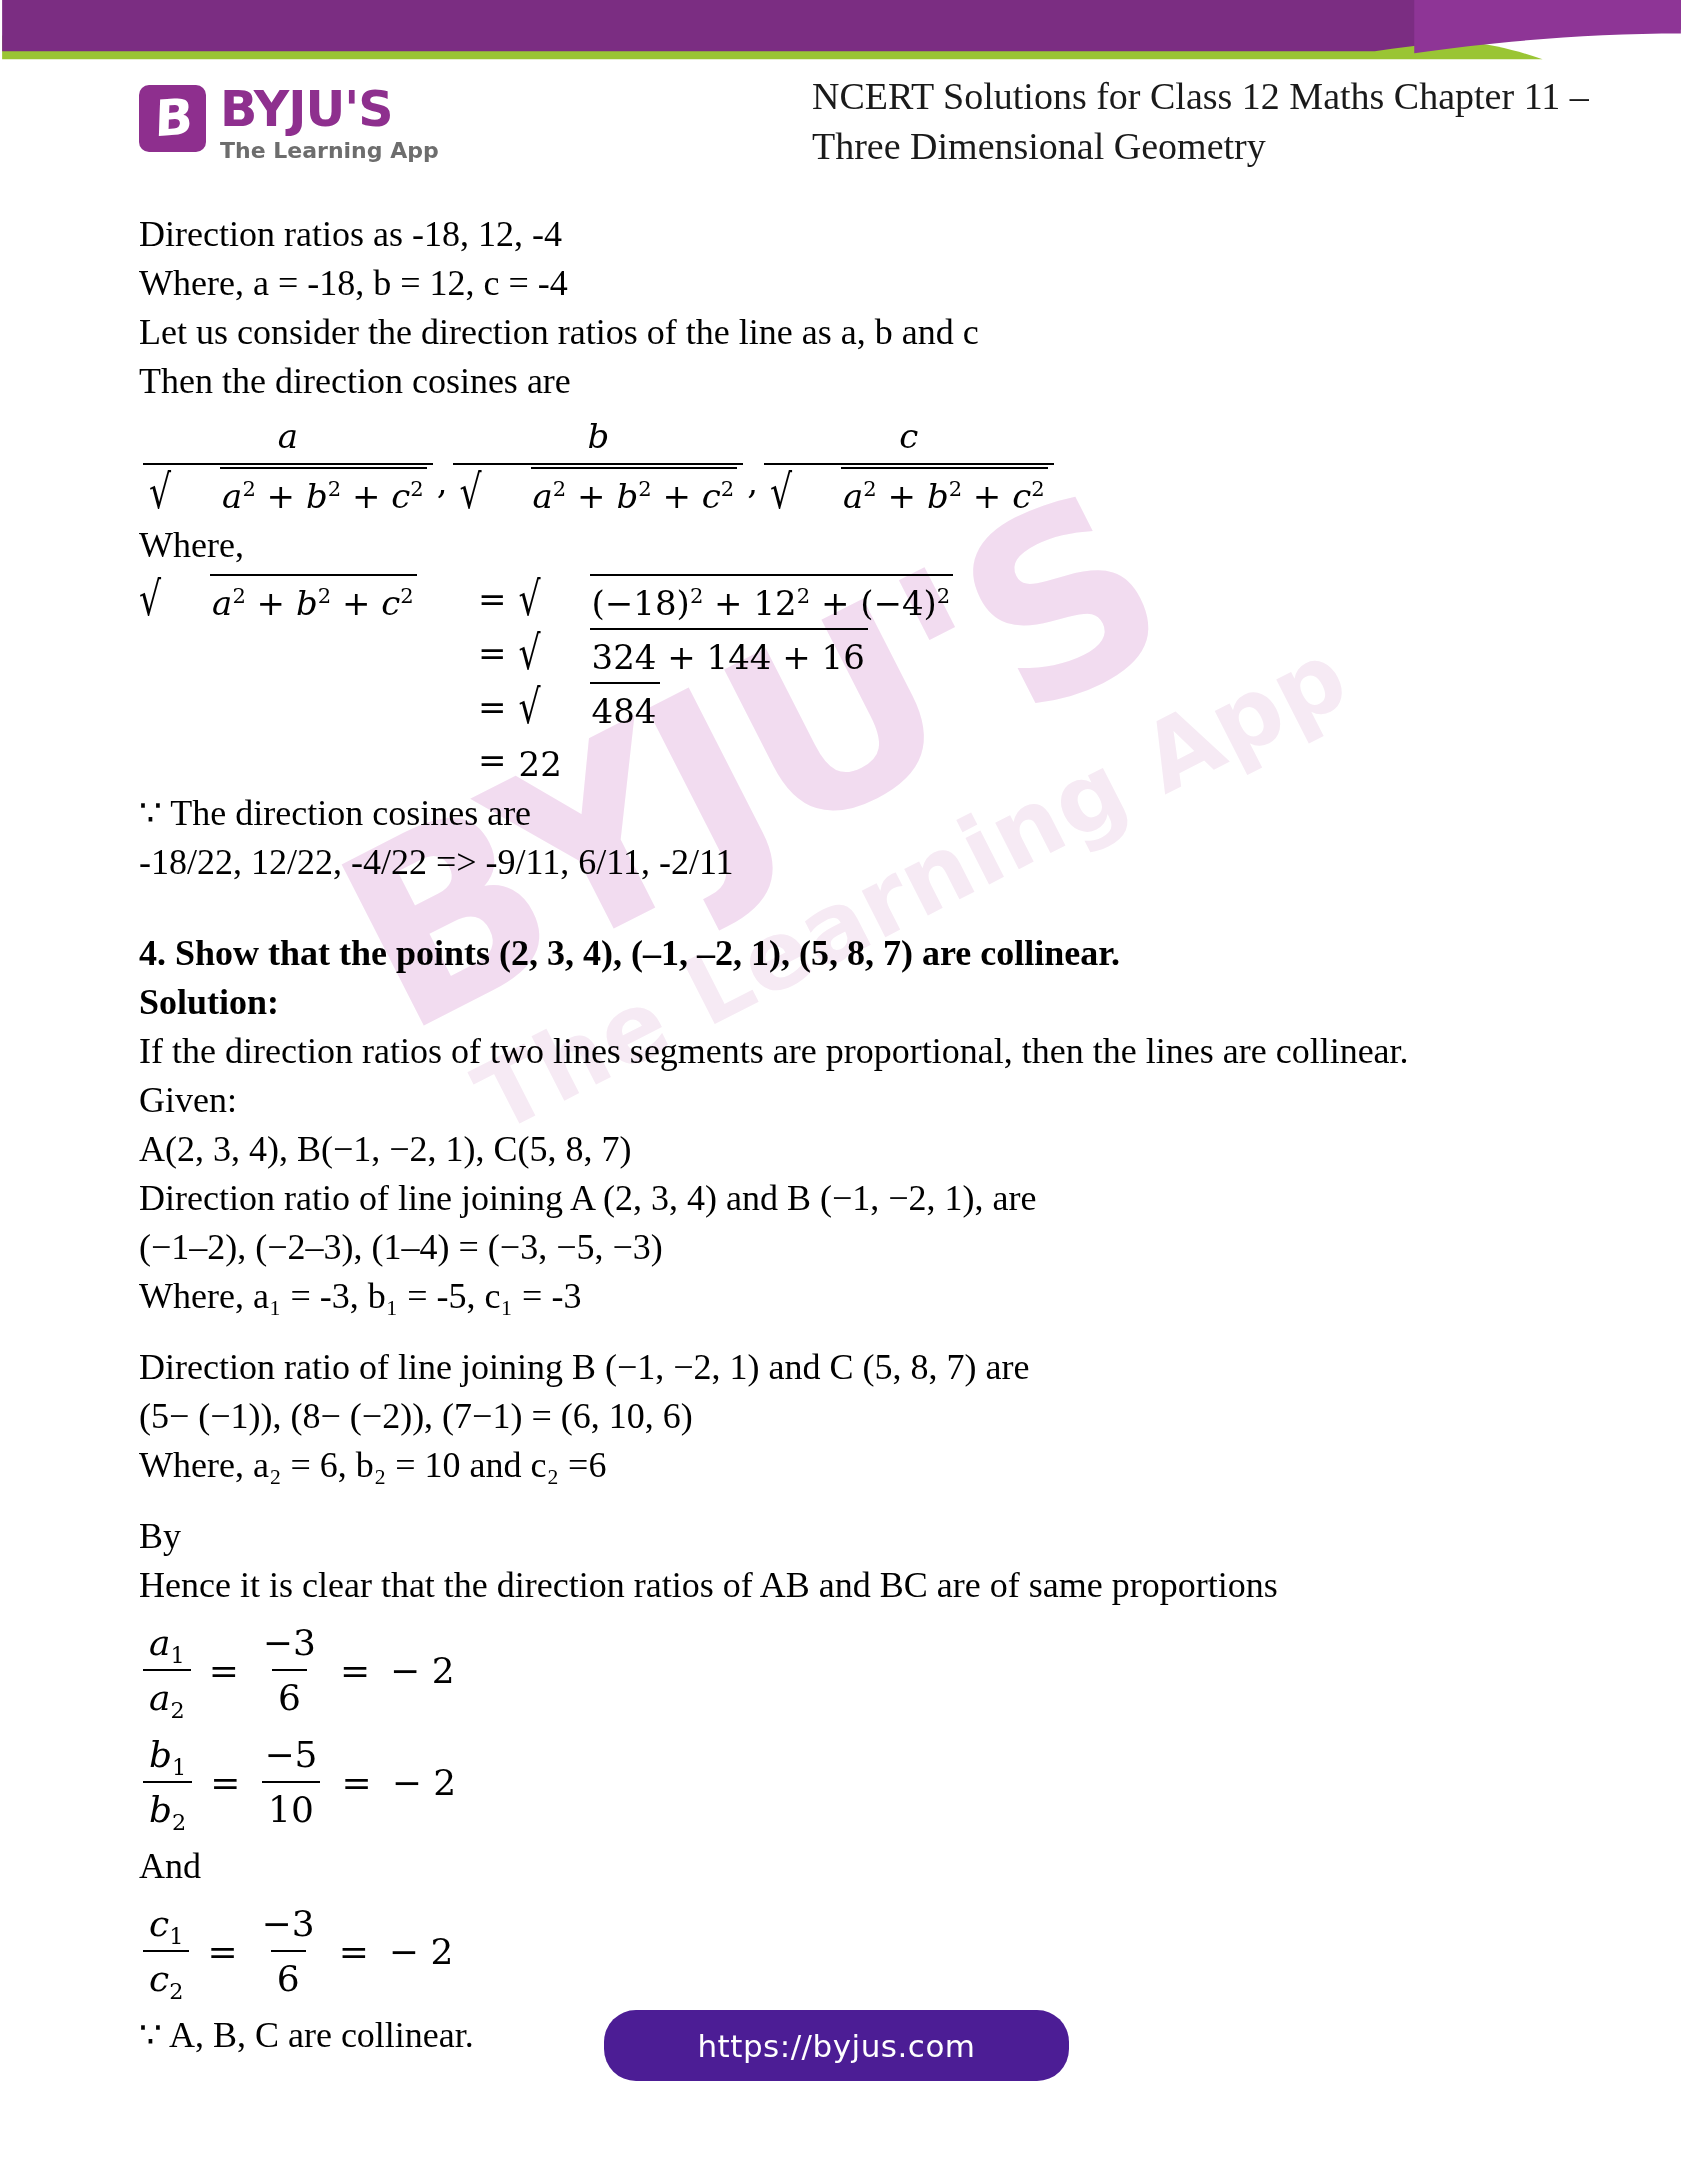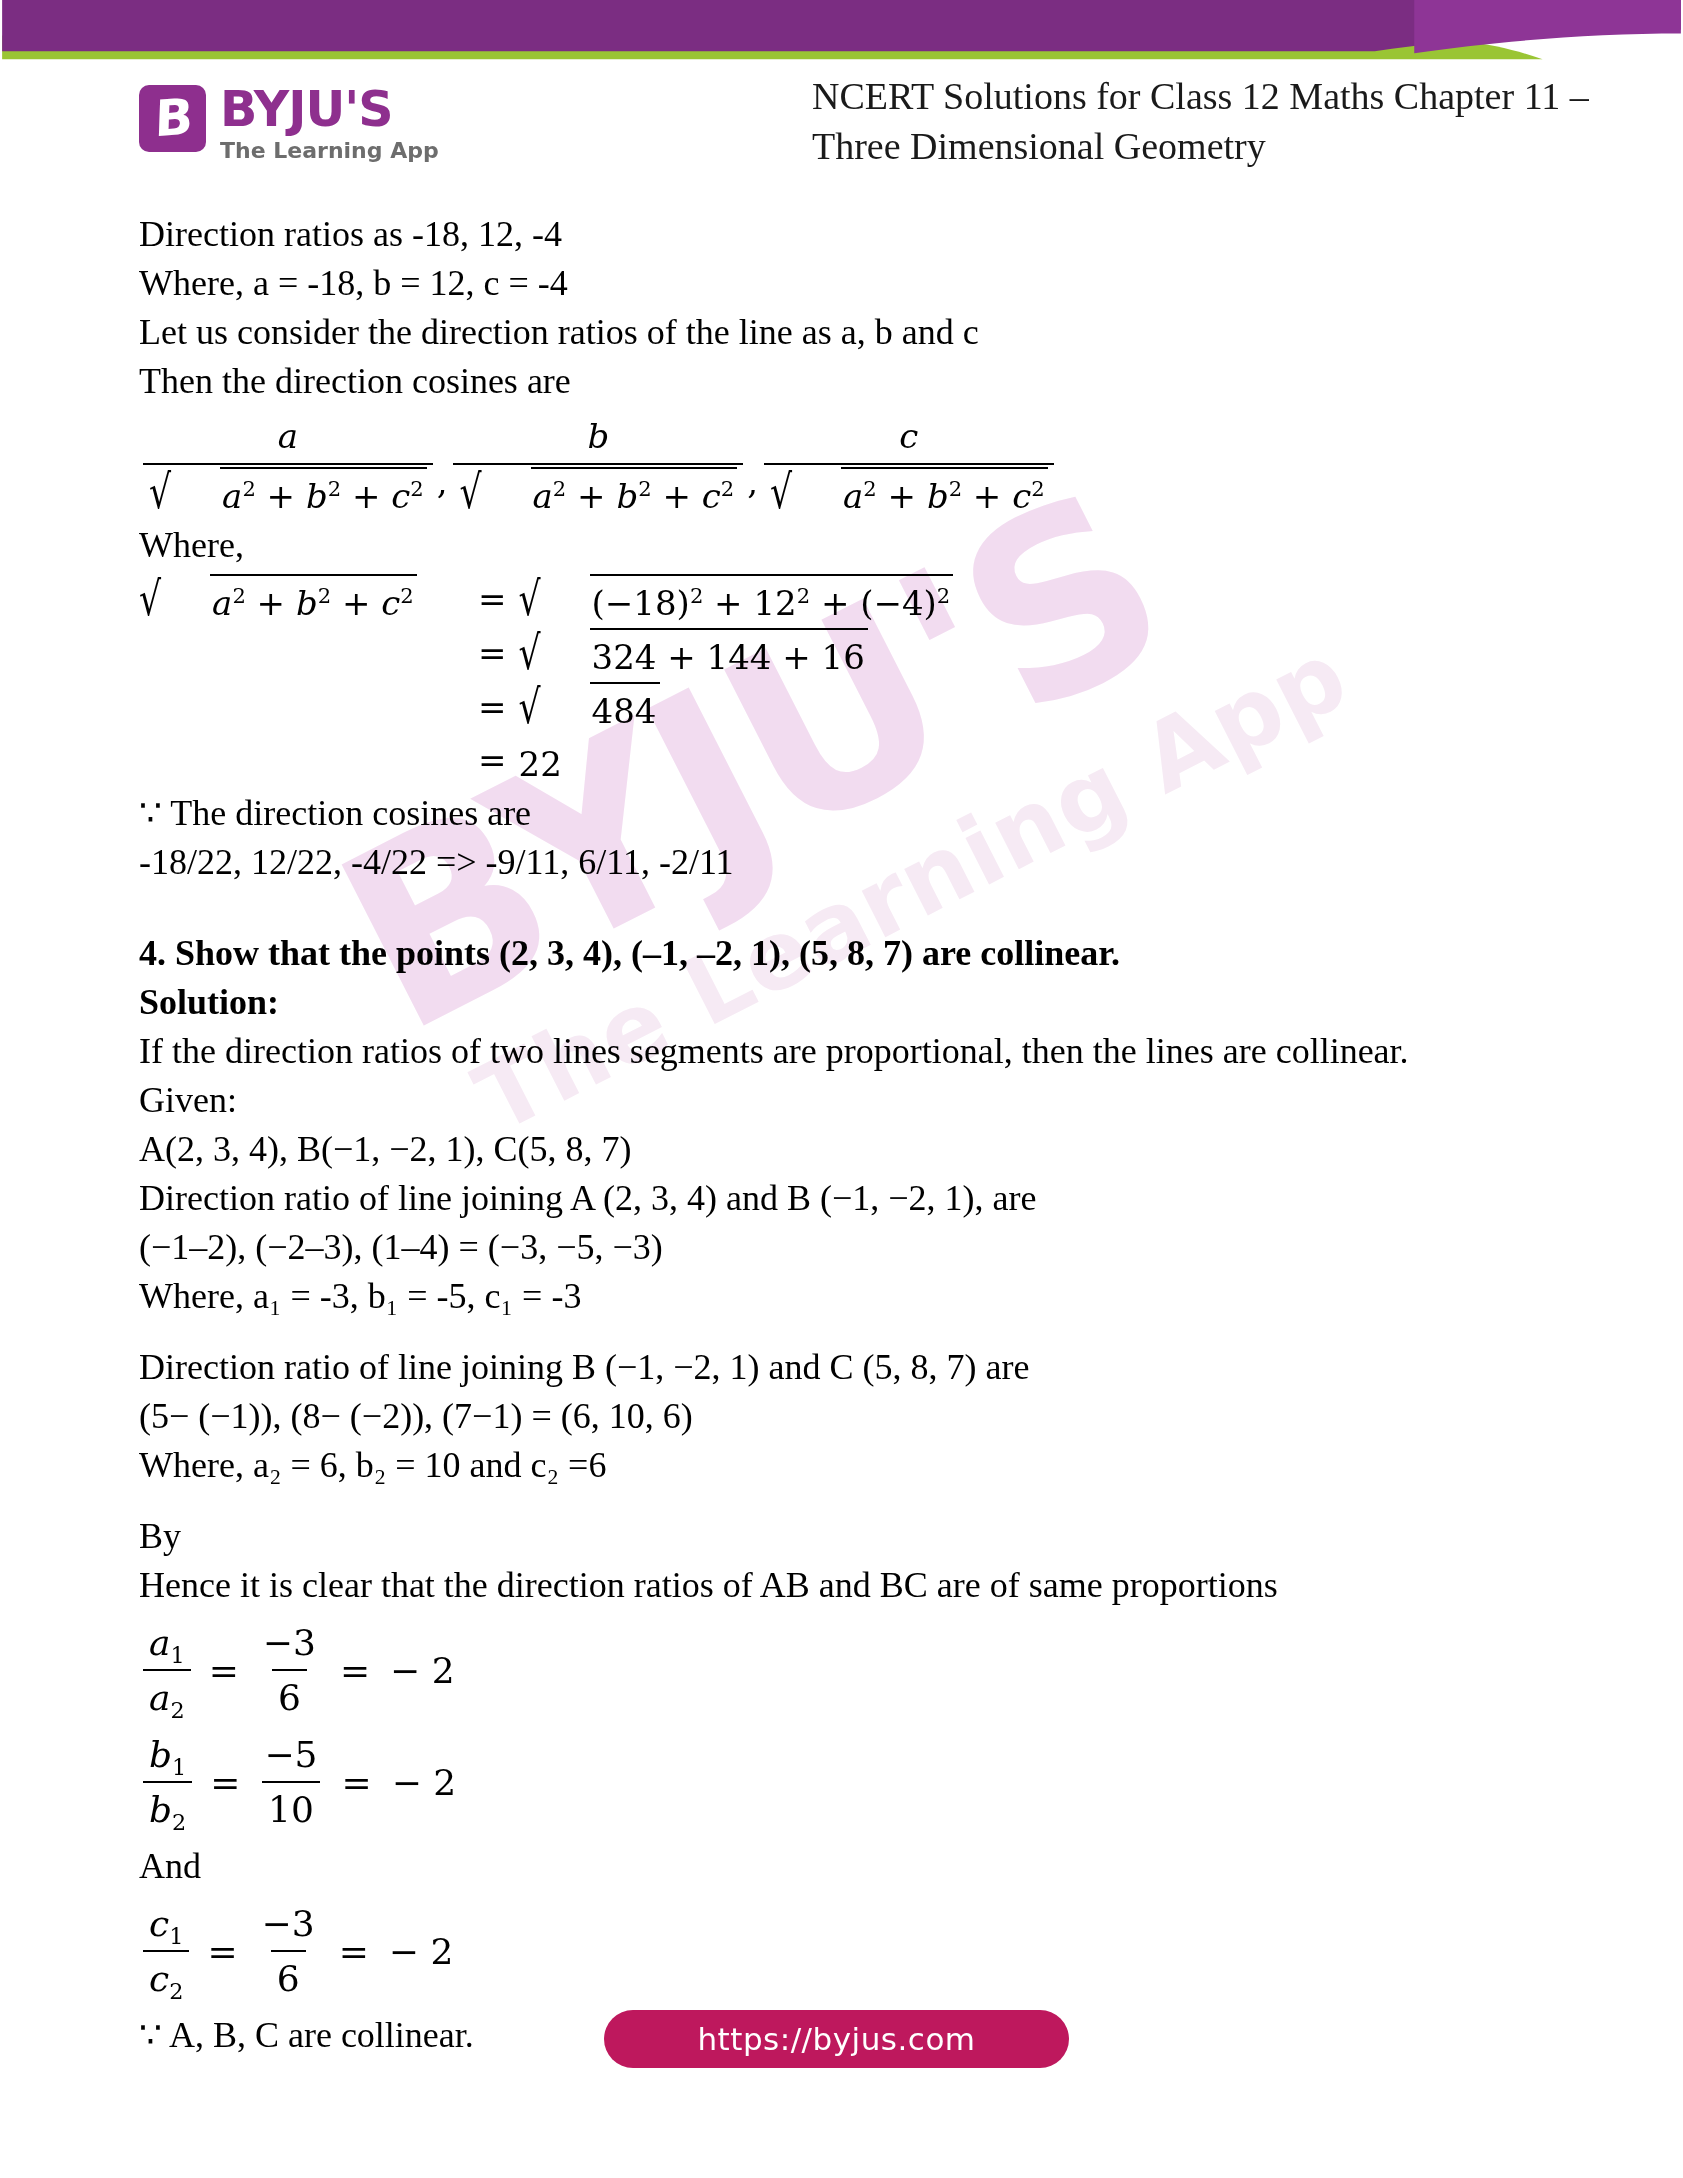--- a/index.html
+++ b/index.html
@@ -193,22 +193,22 @@
     font-size: 36px;
     margin: 8px 0;
   }
   .ratio-row .eqs { padding: 0 14px; }
   .ratio-row .val { padding-left: 6px; }
 
   
   #footer-url {
     position: absolute;
     left: 604px; top: 2010px;
-    width: 465px; height: 58px;
-    background: #be185d;
+    width: 465px; height: 71px;
+    background: #4c1d95;
     border-radius: 32px;
     display: flex;
     align-items: center;
     justify-content: center;
     z-index: 6;
   }
   #footer-url span {
     font-family: "DejaVu Sans", sans-serif;
     font-size: 31px;
     color: #ffffff;

